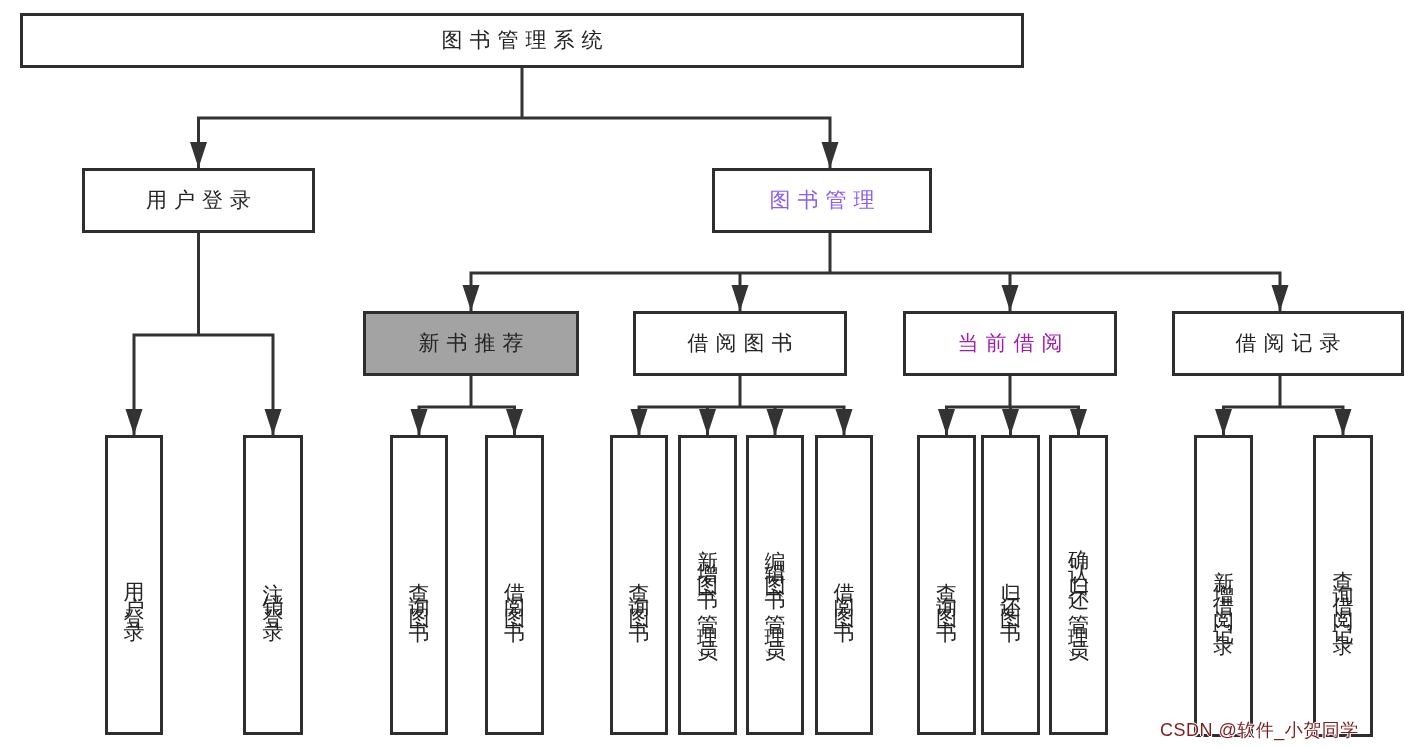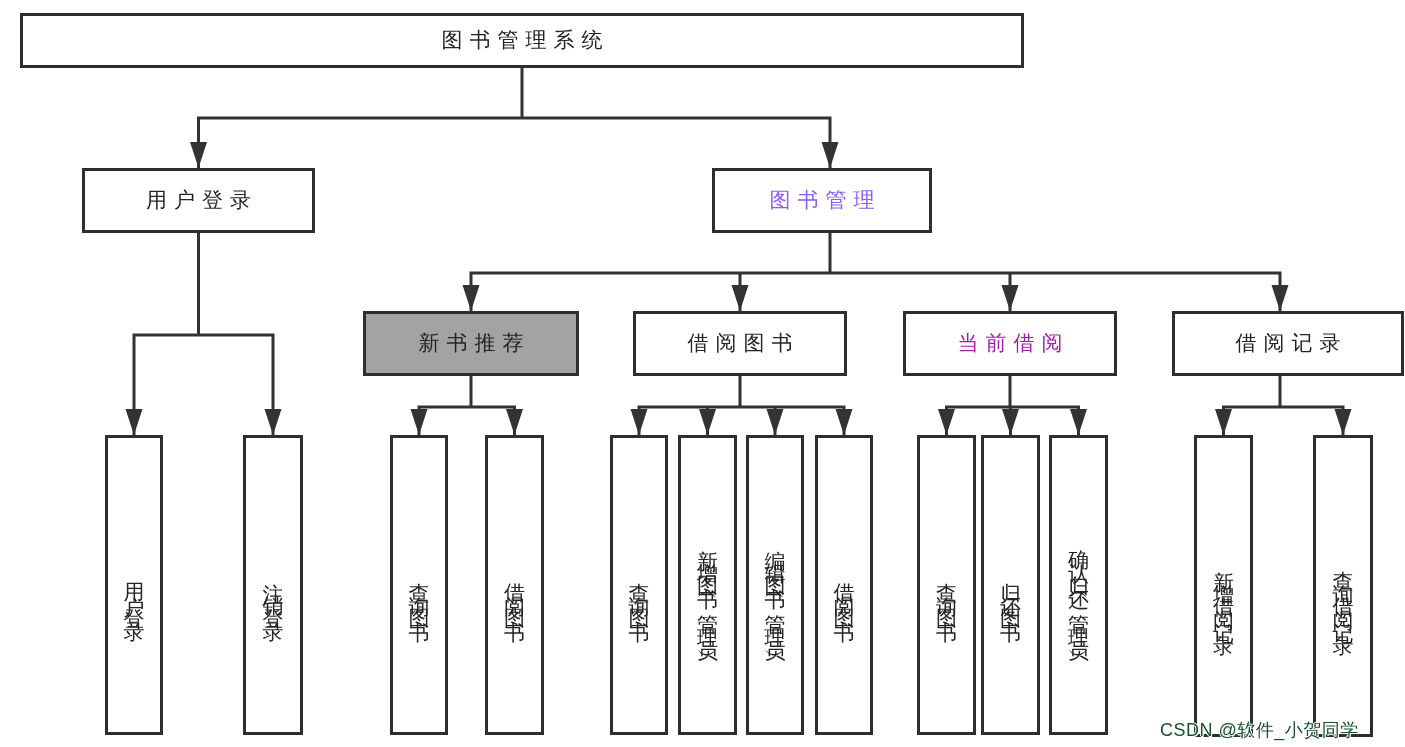--- a/index.html
+++ b/index.html
@@ -138,14 +138,14 @@
       <div class="node v" style="left: 1049px; top: 435px; width: 59px; height: 300px; border-color: rgb(46, 46, 46); background: rgb(255, 255, 255); color: rgb(36, 36, 36);">
     <span class="lbl">确认归还（管理员）</span>
   </div>
       <div class="node v" style="left: 1194px; top: 435px; width: 59px; height: 302px; border-color: rgb(46, 46, 46); background: rgb(255, 255, 255); color: rgb(36, 36, 36);">
     <span class="lbl">新增借阅记录</span>
   </div>
       <div class="node v" style="left: 1313px; top: 435px; width: 60px; height: 302px; border-color: rgb(46, 46, 46); background: rgb(255, 255, 255); color: rgb(36, 36, 36);">
     <span class="lbl">查询借阅记录</span>
   </div>
     </div>
-  <div class="watermark" style="left: 1160px; top: 718px; color: #14532d;">CSDN @软件_小贺同学</div>
+  <div class="watermark" style="left: 1160px; top: 718px; color: #7f1d1d;">CSDN @软件_小贺同学</div>
 </div>
 
 </body></html>

